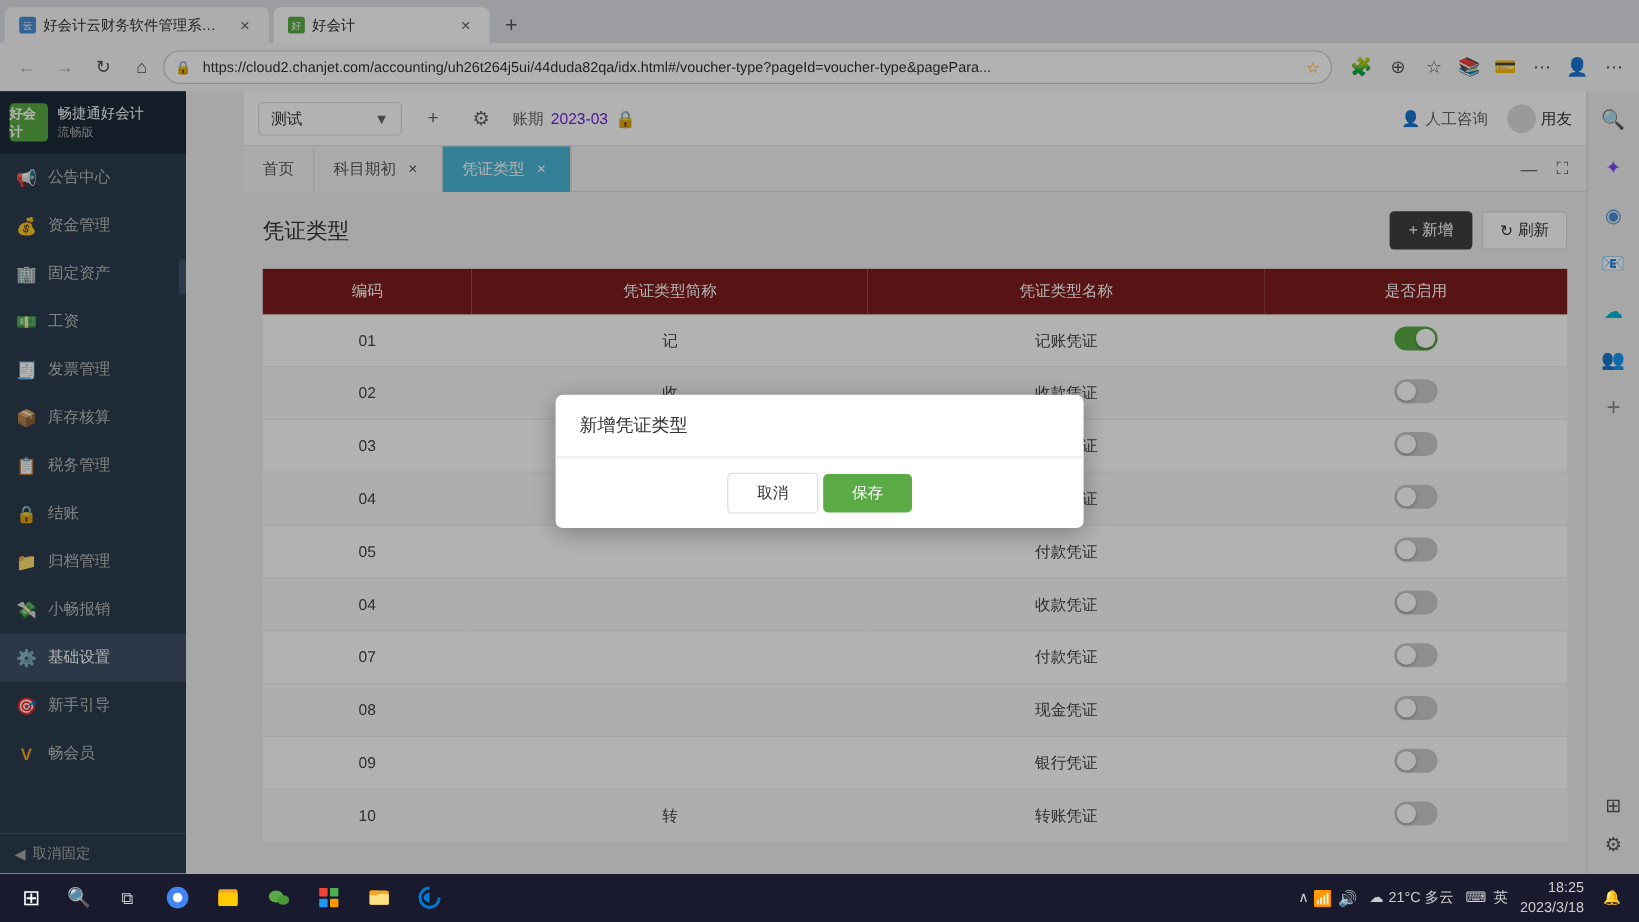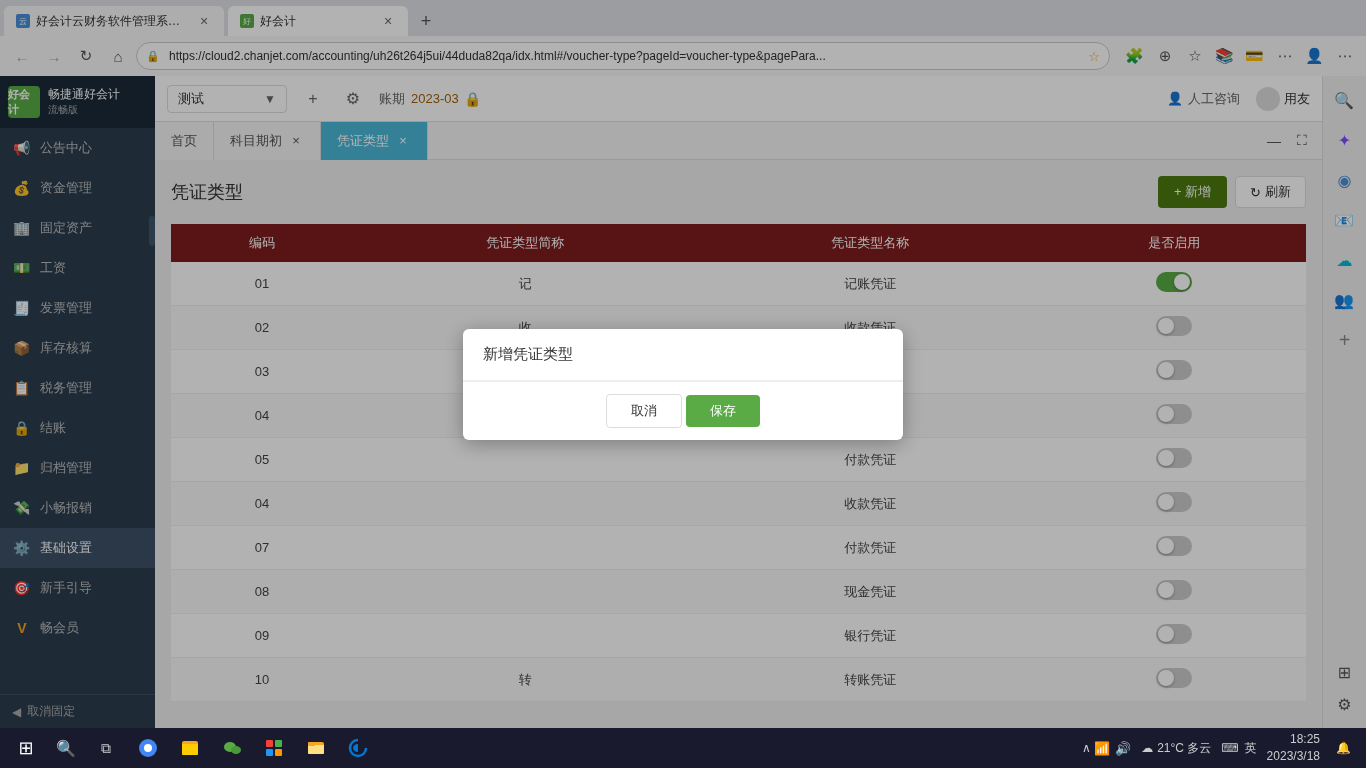--- a/index.html
+++ b/index.html
@@ -33,39 +33,39 @@
     .sidebar-bottom { padding: 8px 12px; display: flex; align-items: center; gap: 6px; cursor: pointer; color: #aaa; font-size: 12px; border-top: 1px solid #3d5166; }
 
     
     .app-header { background: #fff; border-bottom: 1px solid #e0e0e0; display: flex; align-items: center; height: 46px; padding: 0 12px; gap: 12px; }
     .workspace-selector { display: flex; align-items: center; gap: 6px; padding: 4px 10px; border: 1px solid #ddd; border-radius: 4px; cursor: pointer; font-size: 13px; color: #333; min-width: 120px; }
     .workspace-name { flex: 1; }
     .workspace-arrow { color: #666; font-size: 12px; }
     .header-icon-btn { width: 28px; height: 28px; display: flex; align-items: center; justify-content: center; cursor: pointer; color: #666; font-size: 16px; border-radius: 4px; }
     .period-section { display: flex; align-items: center; gap: 6px; font-size: 13px; color: #333; }
     .period-label { color: #666; }
-    .period-value { color: #a16207; font-weight: 500; }
+    .period-value { color: #6d28d9; font-weight: 500; }
     .period-lock { color: #5aab46; font-size: 14px; }
     .header-right { margin-left: auto; display: flex; align-items: center; gap: 16px; }
     .support-btn { display: flex; align-items: center; gap: 4px; color: #666; font-size: 13px; cursor: pointer; }
     .user-btn { display: flex; align-items: center; gap: 4px; color: #333; font-size: 13px; cursor: pointer; }
     .user-avatar { width: 24px; height: 24px; background: #ddd; border-radius: 50%; }
 
     
     .app-tabs { display: flex; align-items: center; background: #f5f5f5; border-bottom: 1px solid #ddd; height: 38px; padding: 0 0 0 0; }
     .app-tab { display: flex; align-items: center; gap: 6px; padding: 0 16px; height: 38px; cursor: pointer; font-size: 13px; color: #555; border-right: 1px solid #ddd; background: #f5f5f5; }
     .app-tab.active { background: #4bb8d8; color: #fff; }
     .app-tab-close { font-size: 13px; width: 16px; height: 16px; display: flex; align-items: center; justify-content: center; border-radius: 3px; }
     .tab-actions { margin-left: auto; display: flex; align-items: center; gap: 4px; padding: 0 8px; }
     .tab-action-btn { width: 24px; height: 24px; display: flex; align-items: center; justify-content: center; cursor: pointer; color: #555; font-size: 14px; border-radius: 3px; }
     .content-area { flex: 1; padding: 16px; overflow-y: auto; position: relative; }
     .page-header { display: flex; align-items: center; justify-content: space-between; margin-bottom: 16px; }
     .page-title { font-size: 18px; font-weight: 500; color: #333; }
     .page-actions { display: flex; gap: 8px; }
-    .btn-primary { background: #4d7c0f; color: #fff; border: none; padding: 6px 16px; border-radius: 4px; cursor: pointer; font-size: 13px; display: flex; align-items: center; gap: 4px; }
+    .btn-primary { background: #404040; color: #fff; border: none; padding: 6px 16px; border-radius: 4px; cursor: pointer; font-size: 13px; display: flex; align-items: center; gap: 4px; }
     .btn-secondary { background: #fff; color: #333; border: 1px solid #ddd; padding: 6px 14px; border-radius: 4px; cursor: pointer; font-size: 13px; display: flex; align-items: center; gap: 4px; }
 
     
     .data-table { width: 100%; border-collapse: collapse; background: #fff; }
     .data-table thead tr { background: #7f1d1d; color: #fff; }
     .data-table thead th { padding: 10px 16px; text-align: center; font-weight: normal; font-size: 13px; }
     .data-table tbody tr { border-bottom: 1px solid #eee; }
     .data-table tbody tr:nth-child(even) { background: #f9f9f9; }
     .data-table tbody td { padding: 10px 16px; text-align: center; font-size: 13px; color: #444; }
 
@@ -98,21 +98,21 @@
     .taskbar-search { width: 32px; height: 32px; display: flex; align-items: center; justify-content: center; color: #ccc; font-size: 16px; cursor: pointer; }
     .taskbar-app { width: 36px; height: 36px; display: flex; align-items: center; justify-content: center; cursor: pointer; border-radius: 4px; }
     .taskbar-right { margin-left: auto; display: flex; align-items: center; gap: 10px; color: #ccc; font-size: 12px; }
     .taskbar-time { display: flex; flex-direction: column; align-items: flex-end; line-height: 1.4; }
     .taskbar-weather { display: flex; align-items: center; gap: 4px; }
     .taskbar-icons { display: flex; align-items: center; gap: 4px; }
     .taskbar-notification { width: 28px; height: 28px; display: flex; align-items: center; justify-content: center; cursor: pointer; }
 
     .app-wrapper { display: flex; flex-direction: column; height: calc(768px - 40px); }
     .main-layout { display: flex; flex: 1; overflow: hidden; }
-    .content-with-right { display: flex; flex: 1; overflow: hidden; }
+    .content-with-right { display: flex; flex: 1; overflow: hidden; padding-left: 48px; }
   </style>
 </head>
 <body>
 
 <div class="app-wrapper">
 
   <div class="browser-chrome">
     <div class="tab-bar">
       <div class="tab">
         <div class="tab-favicon blue" style="background:#4a90d9;">云</div>

